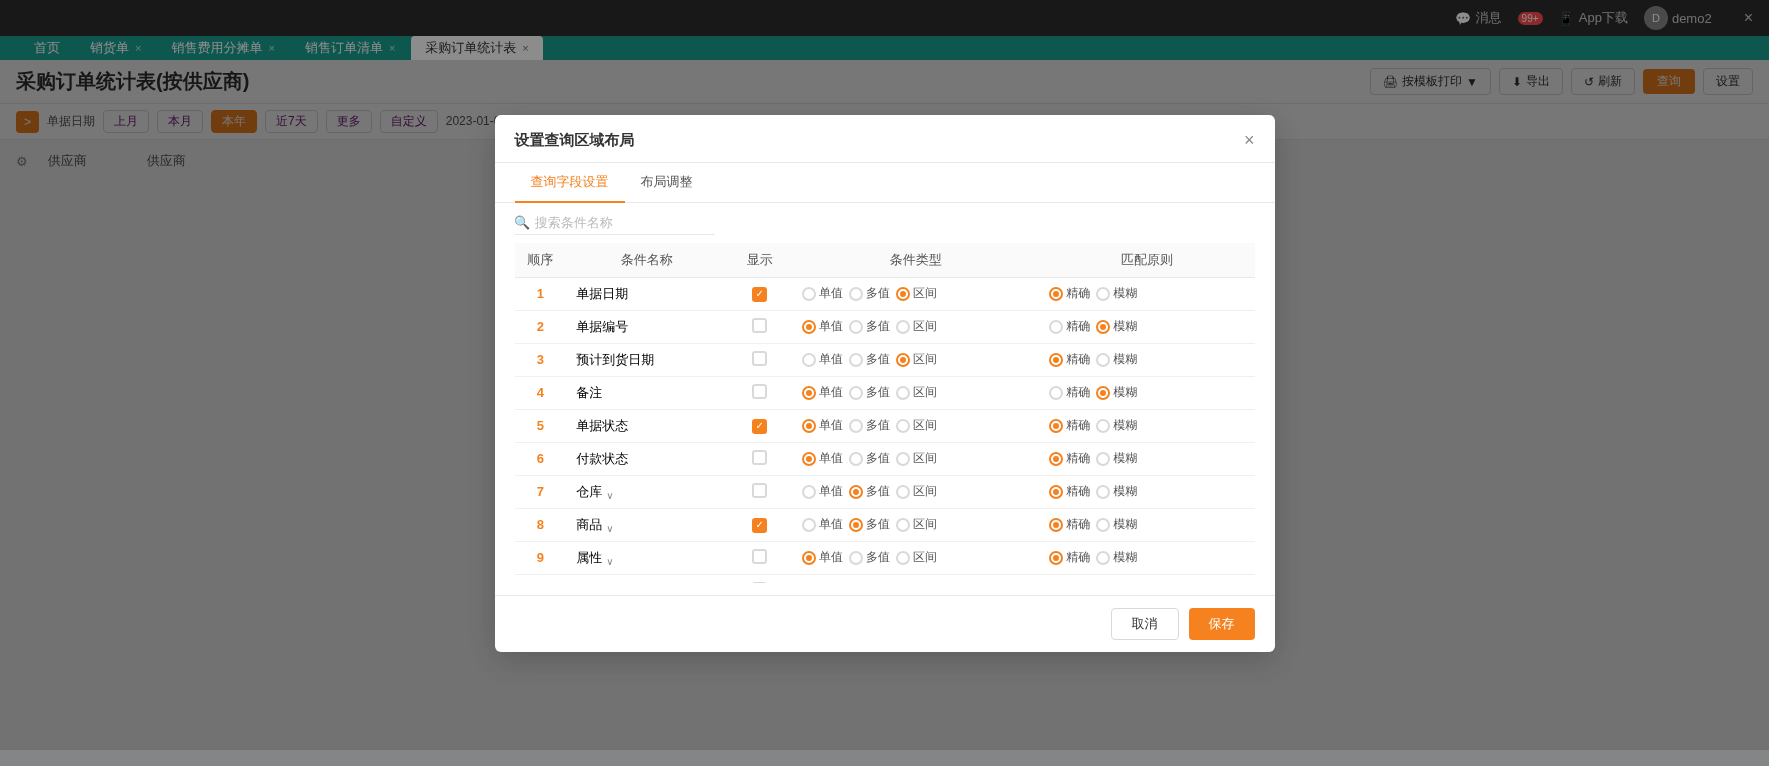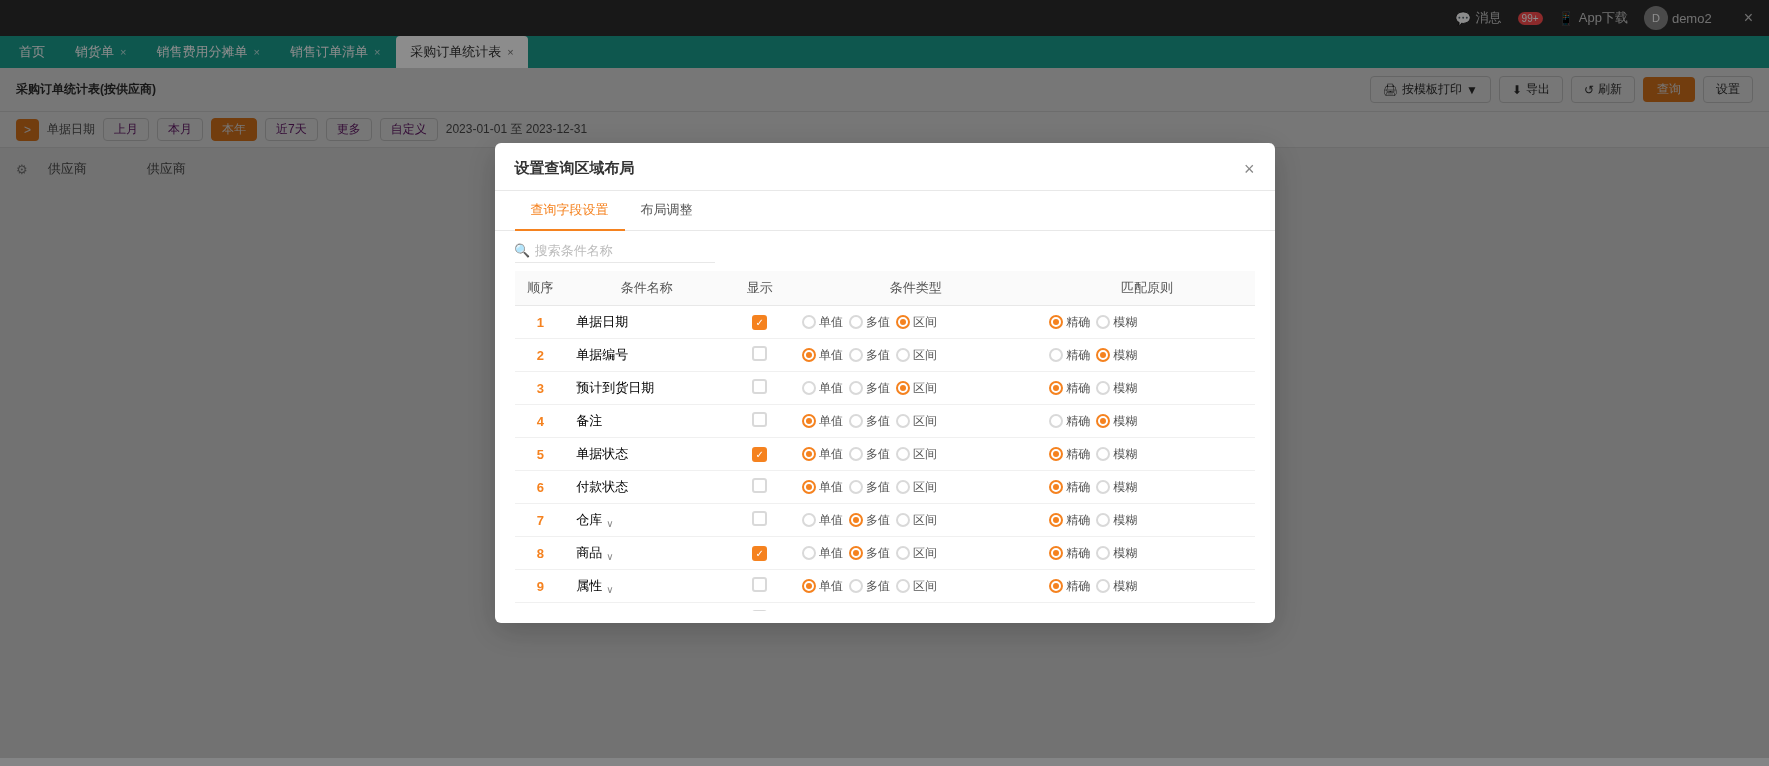--- a/index.html
+++ b/index.html
@@ -25,24 +25,24 @@
       font-size: 10px;
       padding: 1px 4px;
       margin-left: 12px;
     }
     .topbar-close { color: #ccc; font-size: 16px; cursor: pointer; margin-left: 16px; }
     .avatar { width: 24px; height: 24px; border-radius: 50%; background: #888; display: inline-flex; align-items: center; justify-content: center; color: #fff; font-size: 11px; }
 
     
     .navbar {
       background: #1a9e8f;
-      height: 32px;
+      height: 24px;
       display: flex;
       align-items: stretch;
-      padding: 0 5px;
+      padding: 0 20px;
       gap: 2px;
     }
     .nav-item {
       display: flex;
       align-items: center;
       padding: 0 14px;
       color: #fff;
       font-size: 13px;
       cursor: pointer;
       white-space: nowrap;
@@ -60,21 +60,21 @@
 
     
     .page-header {
       background: #fff;
       padding: 8px 16px;
       display: flex;
       align-items: center;
       justify-content: space-between;
       border-bottom: 1px solid #e8e8e8;
     }
-    .page-title { font-size: 12px; font-weight: bold; color: #333; }
+    .page-title { font-size: 20px; font-weight: bold; color: #333; }
     .page-actions { display: flex; gap: 8px; align-items: center; }
     .btn-outline {
       border: 1px solid #d9d9d9;
       background: #fff;
       padding: 4px 12px;
       border-radius: 4px;
       cursor: pointer;
       color: #333;
       font-size: 12px;
       display: flex; align-items: center; gap: 4px;
@@ -754,14 +754,18 @@
           <span class="radio-label">模糊</span>
         </span>
       </span>
     </td>
               </tr>
             </tbody>
         </table>
       </div>
     </div>
 
+    <div class="dialog-footer">
+      <button class="btn-cancel">取消</button>
+      <button class="btn-save">保存</button>
+    </div>
   </div>
 </div>
 
 </body></html>

